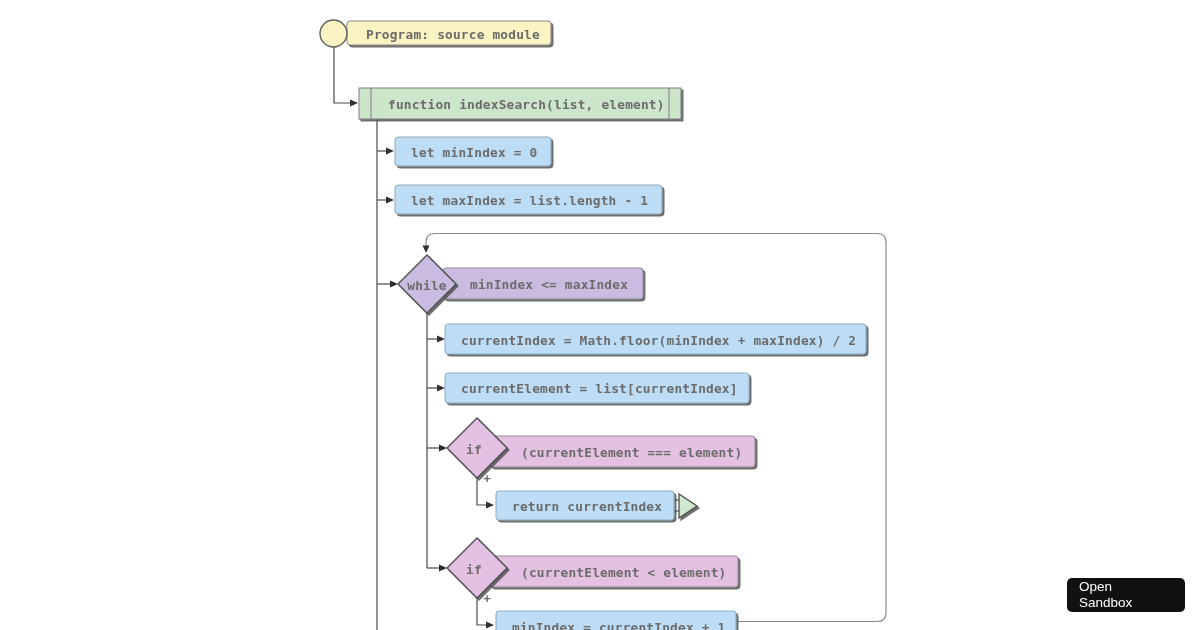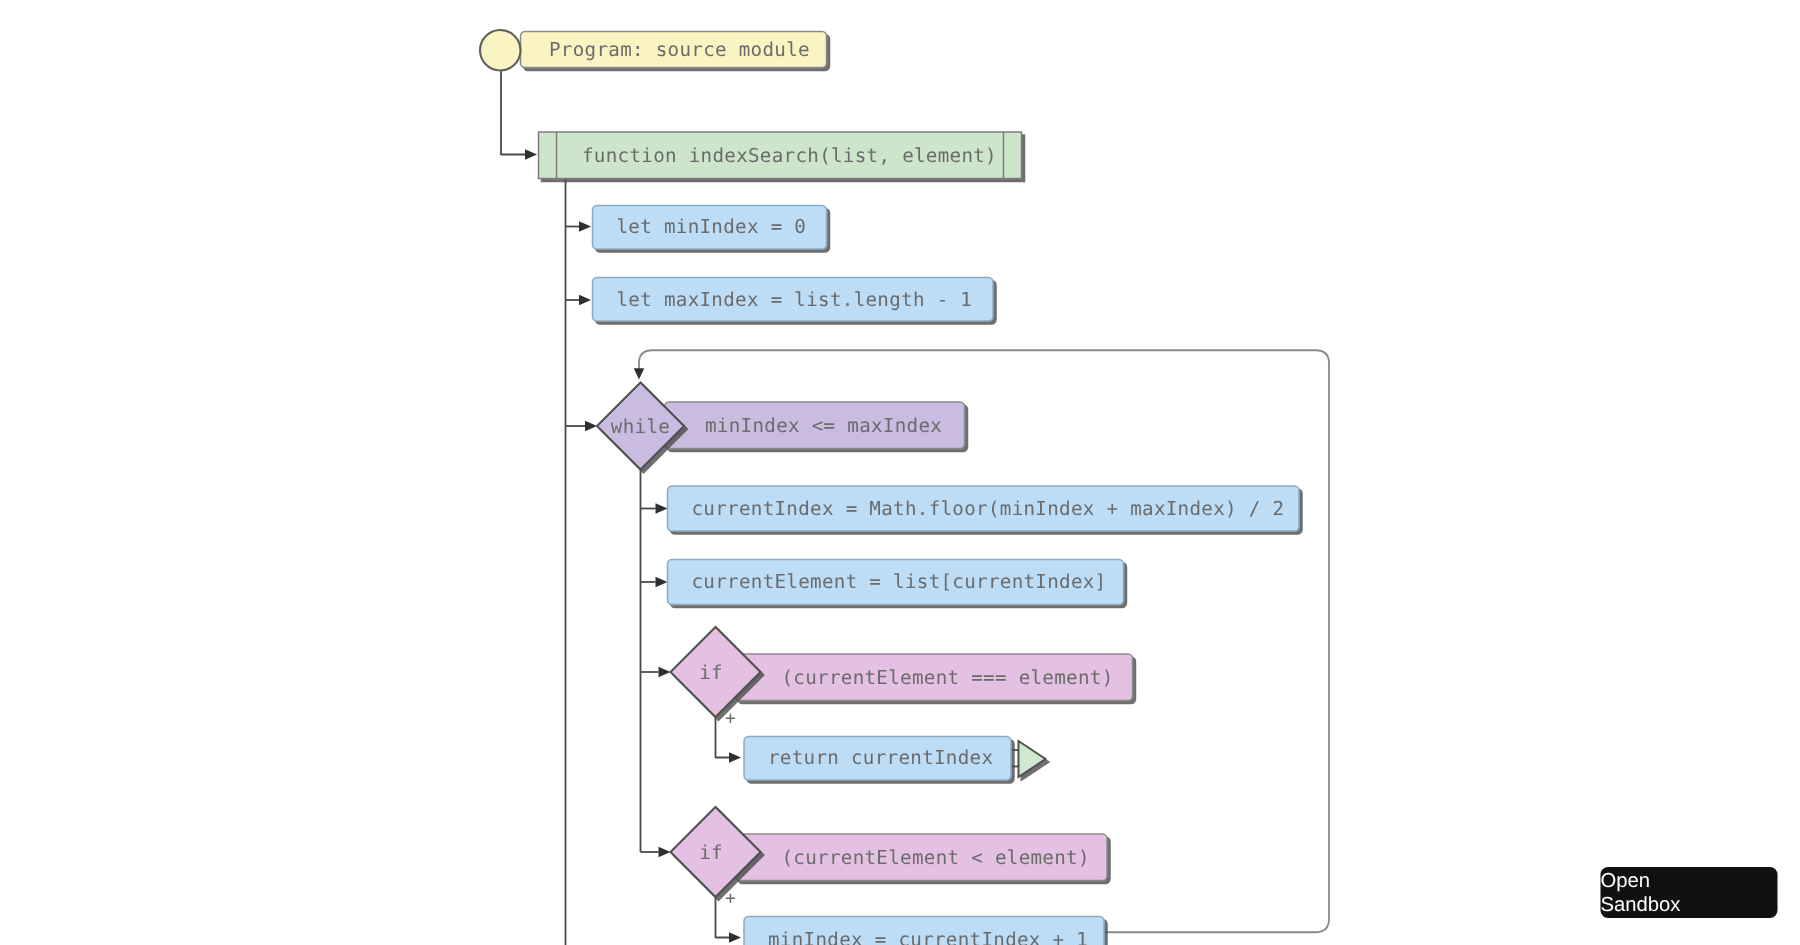--- a/index.html
+++ b/index.html
@@ -3,39 +3,39 @@
 <meta charset="utf-8">
 <style>
   html, body { margin: 0; padding: 0; }
   body {
     width: 1200px; height: 630px;
     background: #ffffff;
     position: relative;
     overflow: hidden;
     font-family: "DejaVu Sans Mono", "Liberation Mono", monospace;
   }
-  .stage { position: absolute; inset: 0; width: 1200px; height: 630px; }
+  .stage { position: absolute; inset: 0; width: 1200px; height: 630px; font-weight: bold; }
   svg { display: block; }
   .lbl {
     font-family: "DejaVu Sans Mono", "Liberation Mono", monospace;
     font-size: 12.8px;
     letter-spacing: 0.2px;
   }
   .plus-lbl {
     font-family: "DejaVu Sans Mono", "Liberation Mono", monospace;
     font-size: 12px;
   }
   .sandbox-btn {
     position: absolute;
     left: 1067px; top: 578px;
     width: 118px; height: 34px;
     box-sizing: border-box;
     background: #111111;
     border-radius: 5px;
-    padding: 1px 0 0 0;
+    padding: 1px 0 0 12px;
     cursor: pointer;
   }
   .sandbox-btn .btn-label {
     display: block;
     width: 72px;
     color: #ffffff;
     font-family: "Liberation Sans", "DejaVu Sans", sans-serif;
     font-size: 13.5px;
     line-height: 16px;
   }

